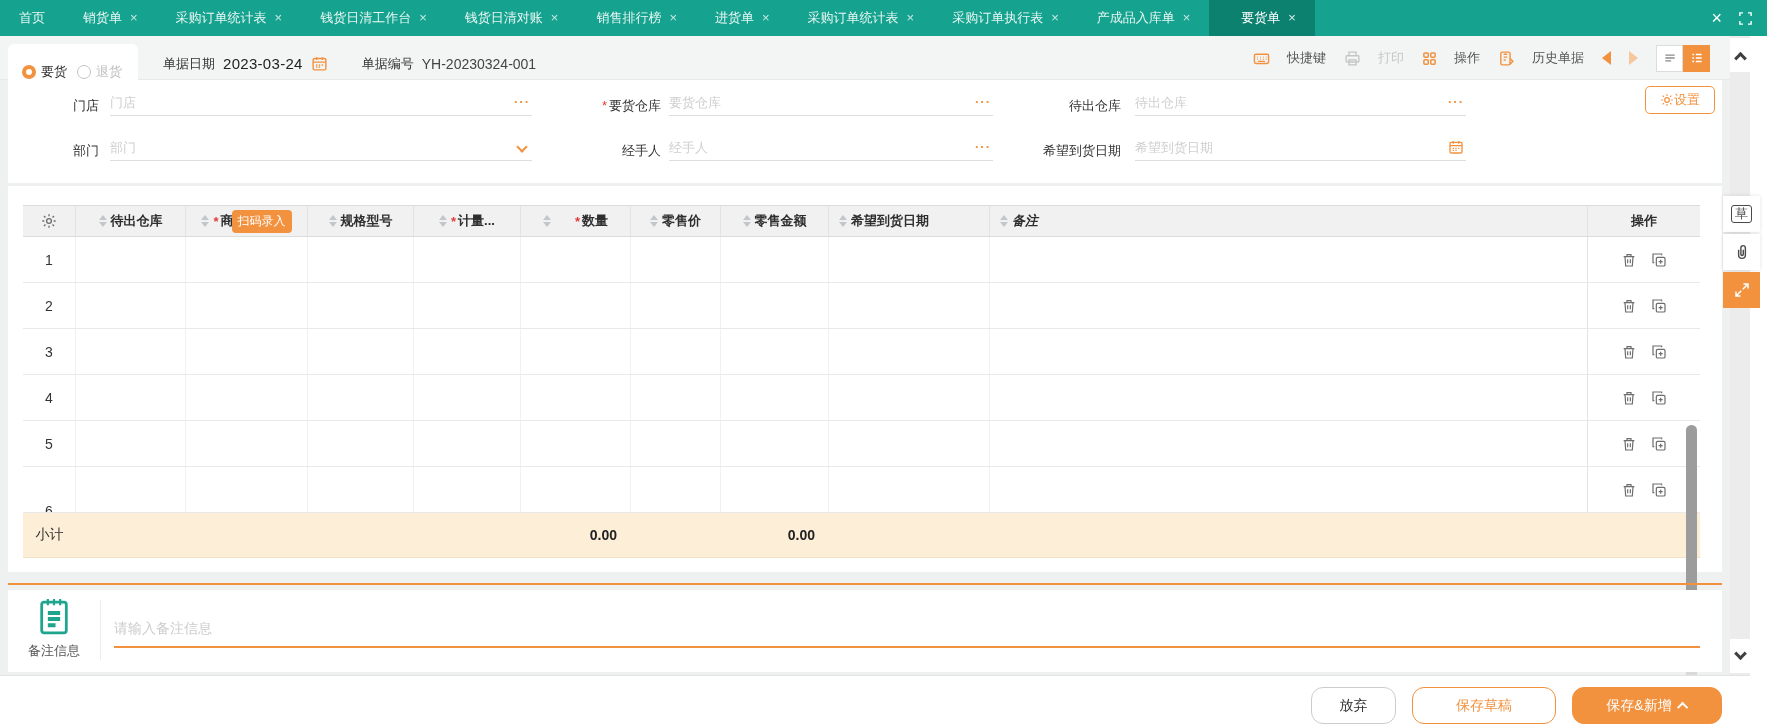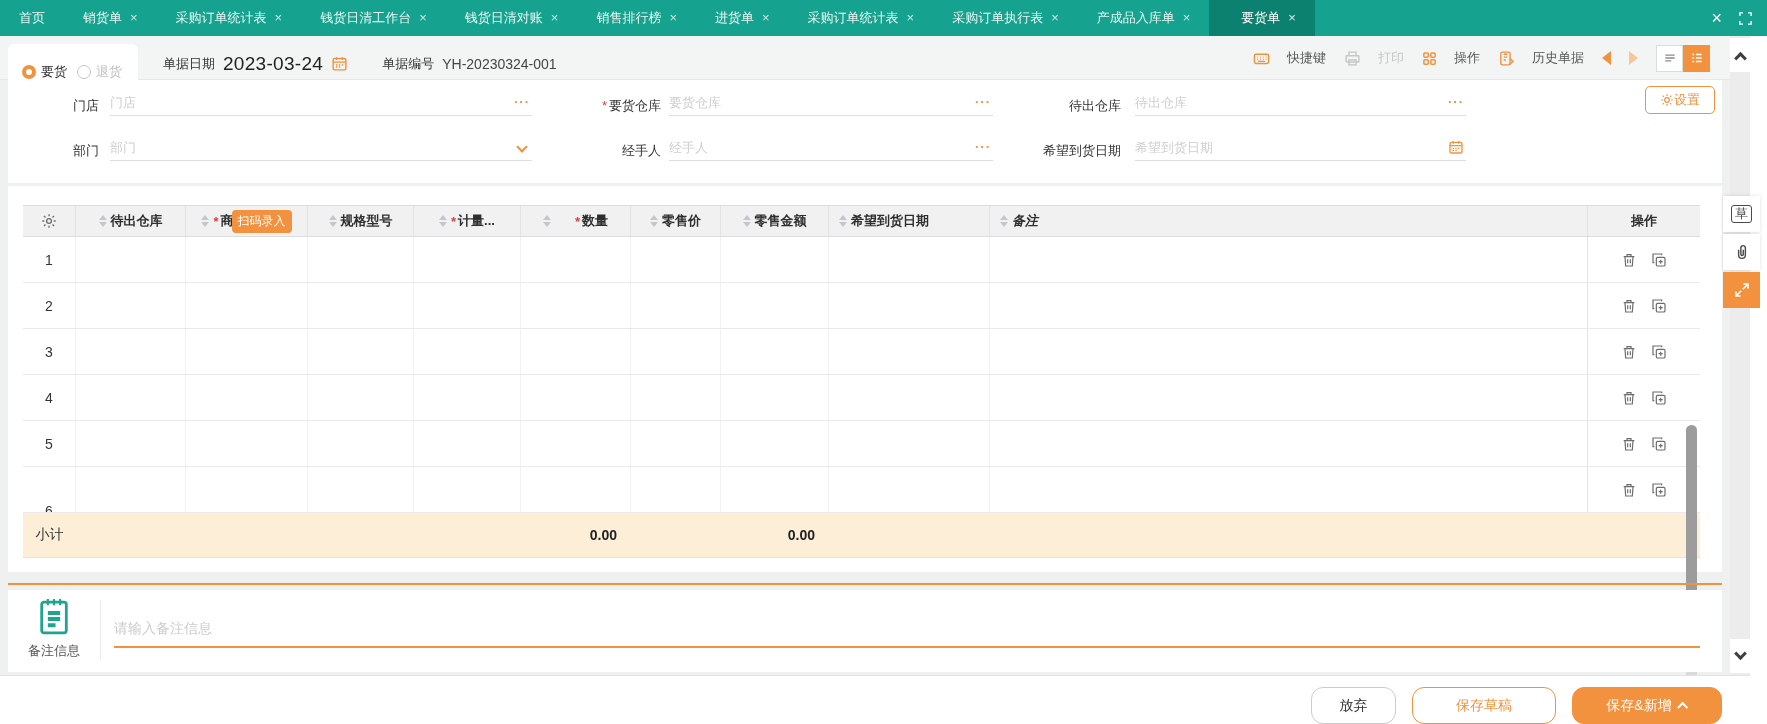--- a/index.html
+++ b/index.html
@@ -17,21 +17,21 @@
   
   .toolbar { position:absolute; left:0; top:36px; width:1767px; height:44px; background:#f3f5f5; border-bottom:1px solid #e7e9e9; }
   .radio-card { position:absolute; left:8px; top:8px; width:130px; height:37px; background:#fff; border-radius:6px 6px 0 0; display:flex; align-items:flex-end; gap:10px; padding-left:14px; }
   .radio { display:flex; align-items:center; gap:5px; font-size:13px; cursor:pointer; }
   .rdot { width:14px; height:14px; border-radius:50%; border:4px solid #f2913e; background:#fff; }
   .rdot.off { border:1px solid #c4c4c4; }
   .radio .on-label { color:#333; }
   .radio .off-label { color:#c0c0c0; }
   .doc-meta { position:absolute; left:163px; top:0; height:55px; display:flex; align-items:center; gap:8px; }
   .meta-label { font-size:13px; color:#333; }
-  .meta-date { font-size:19px; color:#222; letter-spacing:.3px; }
+  .meta-date { font-size:15px; color:#222; letter-spacing:.3px; }
   .meta-num { font-size:14px; color:#444; }
   .gap28 { width:18px; }
   .toolbar-right { position:absolute; right:57px; top:0; height:44px; display:flex; align-items:center; gap:18px; }
   .tact { display:flex; align-items:center; gap:17px; font-size:13px; color:#555; cursor:pointer; }
   .tact.disabled { color:#c6c6c6; cursor:default; }
   .arrow { width:0; height:0; border-top:7px solid transparent; border-bottom:7px solid transparent; cursor:pointer; }
   .arrow.left { border-right:9px solid #f2913e; }
   .arrow.right { border-left:9px solid #f6c69d; }
   .viewtoggles { display:flex; }
   .vbtn { width:27px; height:27px; border:1px solid #dcdcdc; background:#fff; display:flex; align-items:center; justify-content:center; cursor:pointer; }

